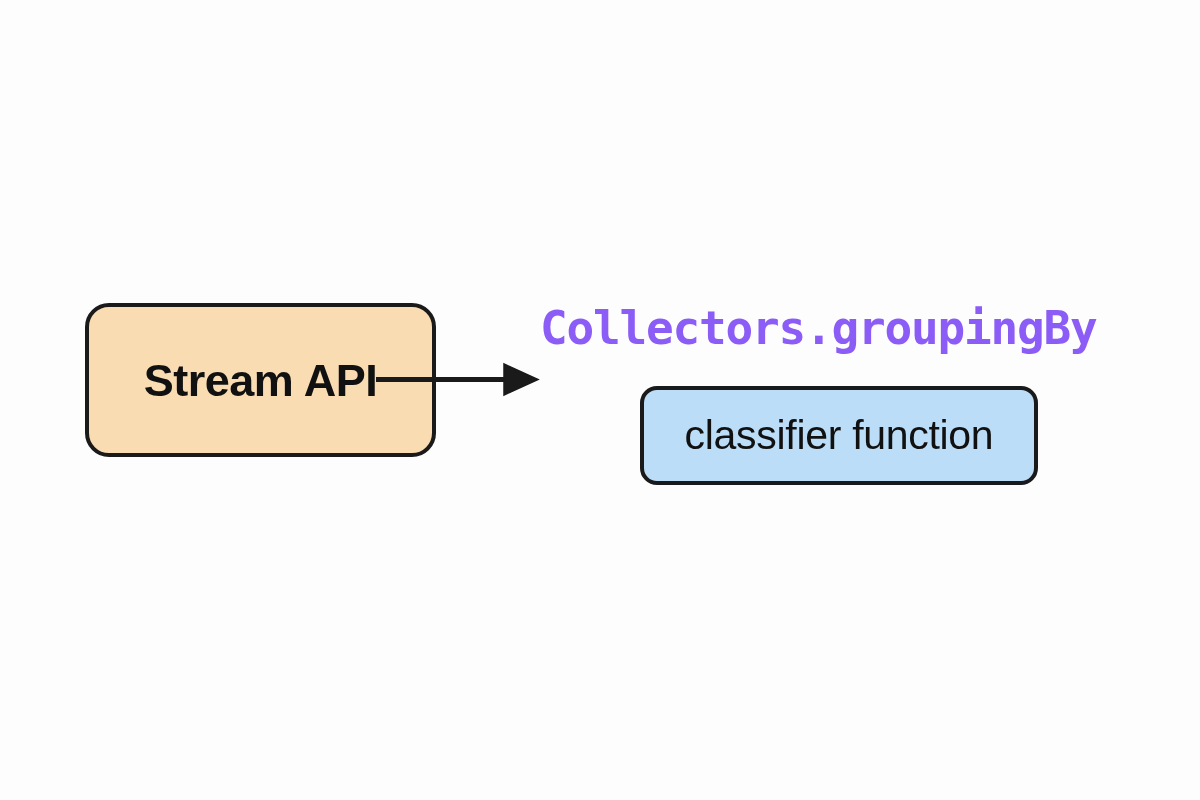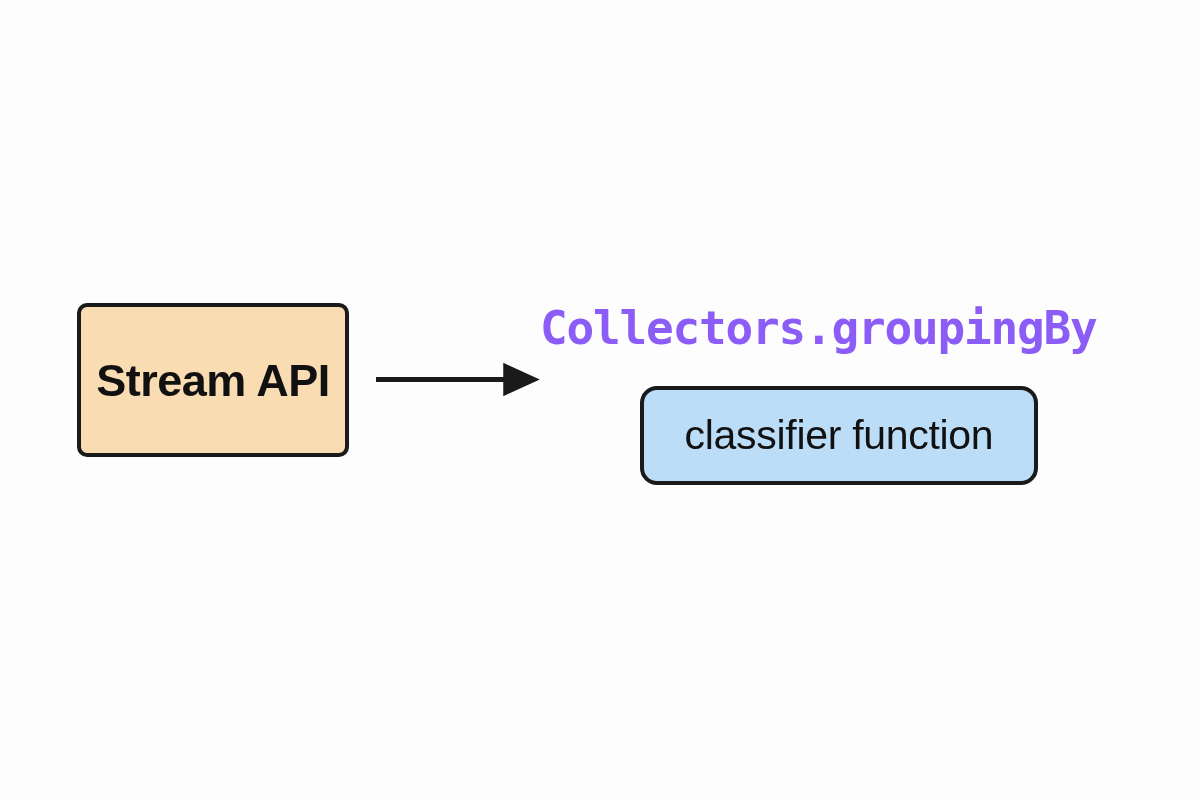--- a/index.html
+++ b/index.html
@@ -30,27 +30,27 @@
     justify-content: center;
     border-style: solid;
     border-color: #1a1a1a;
     color: #111111;
     text-align: center;
     line-height: 1;
     white-space: nowrap;
   }
 
   #node-stream-api {
-    left: 77px;
+    left: 85px;
     top: 303px;
-    width: 272px;
+    width: 351px;
     height: 154px;
     background: #fadcb3;
     border-width: 4px;
-    border-radius: 10px;
+    border-radius: 24px;
   }
   #node-stream-api .node-label {
     font-family: "Liberation Sans", sans-serif;
     font-weight: bold;
     font-size: 45px;
     letter-spacing: -0.5px;
   }
 
   #node-classifier-function {
     left: 640px;

